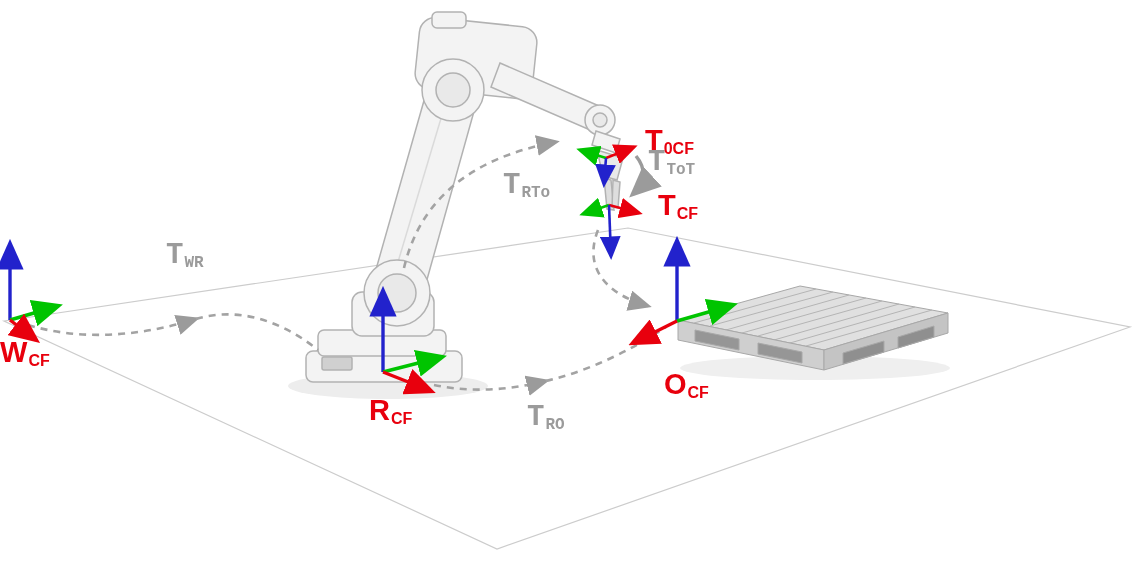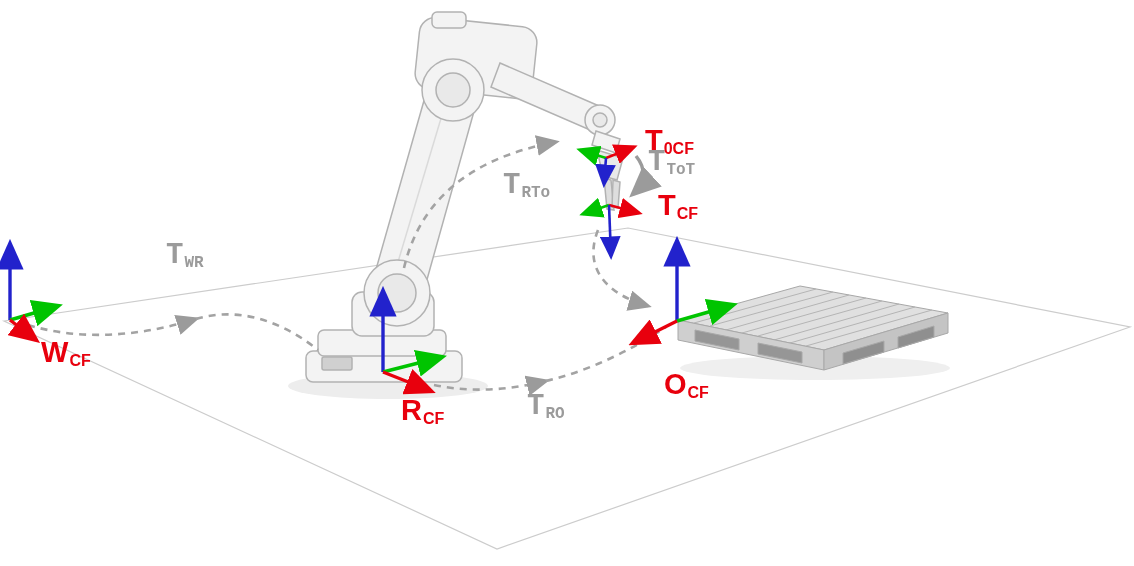--- a/index.html
+++ b/index.html
@@ -125,31 +125,31 @@
       <line x1="609" y1="205" x2="611" y2="256" stroke="#2222cc" marker-end="url(#mb)"></line>
     </g>
   </svg>
 
   <div class="lbl gray" style="left:166px; top:241px;text-align:center;">
     <span class="main">T</span><span class="sub">WR</span>
   </div>
   <div class="lbl gray" style="left:503px; top:171px;">
     <span class="main">T</span><span class="sub">RTo</span>
   </div>
-  <div class="lbl gray" style="left:527px; top:392px;">
+  <div class="lbl gray" style="left:527px; top:403px;">
     <span class="main">T</span><span class="sub">RO</span>
   </div>
   <div class="lbl gray" style="left:648px; top:148px;">
     <span class="main">T</span><span class="sub">ToT</span>
   </div>
 
-  <div class="lbl red" style="left:0px; top:338px;margin-left:41px;">
+  <div class="lbl red" style="left:0px; top:338px;">
     <span class="main">W</span><span class="sub">CF</span>
   </div>
-  <div class="lbl red" style="left:369px; top:396px;margin-left:32px;">
+  <div class="lbl red" style="left:369px; top:396px;">
     <span class="main">R</span><span class="sub">CF</span>
   </div>
   <div class="lbl red" style="left:664px; top:370px;">
     <span class="main">O</span><span class="sub">CF</span>
   </div>
   <div class="lbl red" style="left:645px; top:126px;">
     <span class="main">T</span><span class="sub">0CF</span>
   </div>
   <div class="lbl red" style="left:646px; top:191px;margin-left:12px;">
     <span class="main">T</span><span class="sub">CF</span>

